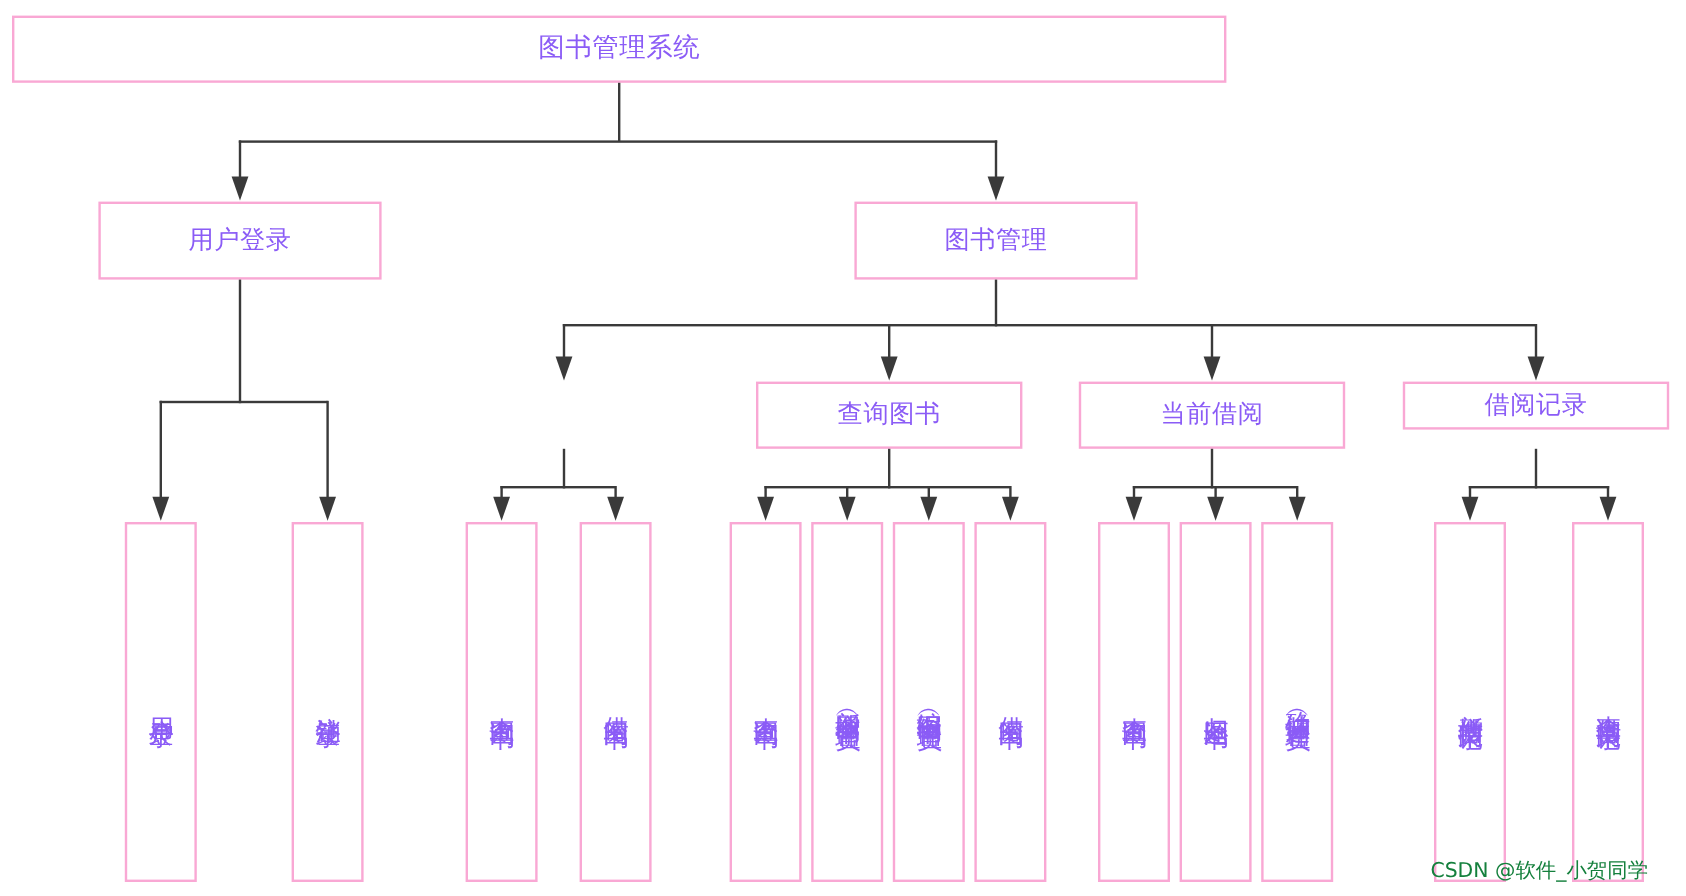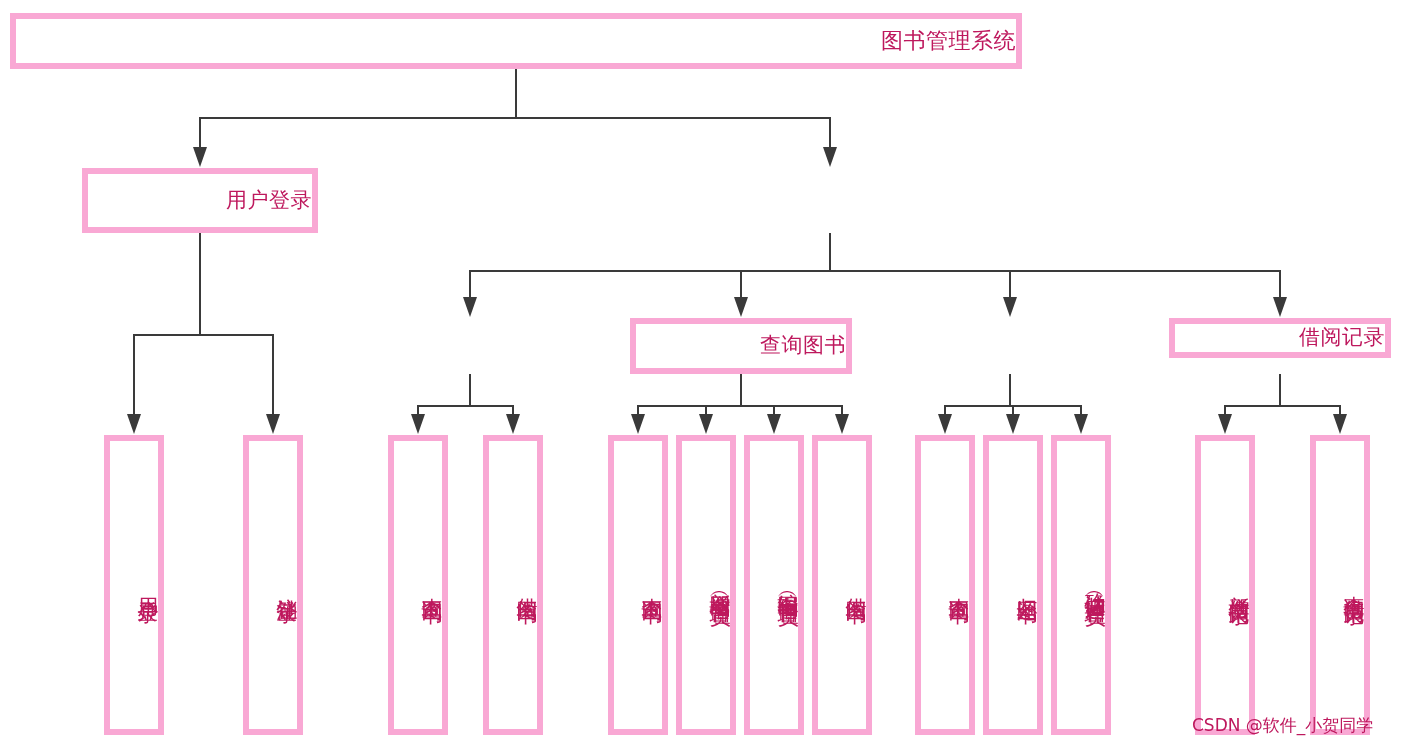--- a/index.html
+++ b/index.html
@@ -11,26 +11,26 @@
     position: relative;
     width: 1405px;
     height: 747px;
     background: #ffffff;
     font-family: "DejaVu Sans", "Liberation Sans", sans-serif;
     overflow: hidden;
   }
   .node {
     position: absolute;
     box-sizing: border-box;
-    border: 6px solid #f9a8d4;
+    border: 2px solid #f9a8d4;
     background: #ffffff;
     display: flex;
     align-items: center;
-    justify-content: flex-end;
-    color: #be185d;
+    justify-content: center;
+    color: #8b5cf6;
     line-height: 1.12;
   }
   .node .label {
     display: block;
     text-align: center;
     letter-spacing: 0.5px;
   }
   
   .h-node .label {
     writing-mode: horizontal-tb;
@@ -56,41 +56,47 @@
   .arrow {
     position: absolute;
     width: 0;
     height: 0;
     border-left: 7px solid transparent;
     border-right: 7px solid transparent;
     border-top: 20px solid #3a3a3a;
   }
   .watermark {
     position: absolute;
-    color: #be185d;
+    color: #15803d;
     font-size: 17px;
     white-space: nowrap;
     user-select: none;
   }
 </style>
 </head>
 <body>
 
 <div id="canvas">
 
   <div class="node h-node root" style="left:10px; top:13px; width:1012px; height:56px;">
     <span class="label">图书管理系统</span>
   </div>
 
   <div class="node h-node" style="left:82px; top:168px; width:236px; height:65px;">
     <span class="label">用户登录</span>
   </div>
+  <div class="node h-node" style="left:712px; top:168px; width:236px; height:65px;">
+    <span class="label">图书管理</span>
+  </div>
 
   <div class="node h-node" style="left:630px; top:318px; width:222px; height:56px;">
     <span class="label">查询图书</span>
+  </div>
+  <div class="node h-node" style="left:899px; top:318px; width:222px; height:56px;">
+    <span class="label">当前借阅</span>
   </div>
   <div class="node h-node" style="left:1169px; top:318px; width:222px; height:40px;">
     <span class="label">借阅记录</span>
   </div>
 
   <div class="node v-node" style="left:104px; top:435px; width:60px; height:300px;">
     <span class="label">用户登录</span>
   </div>
   <div class="node v-node" style="left:243px; top:435px; width:60px; height:300px;">
     <span class="label">注销登录</span>

